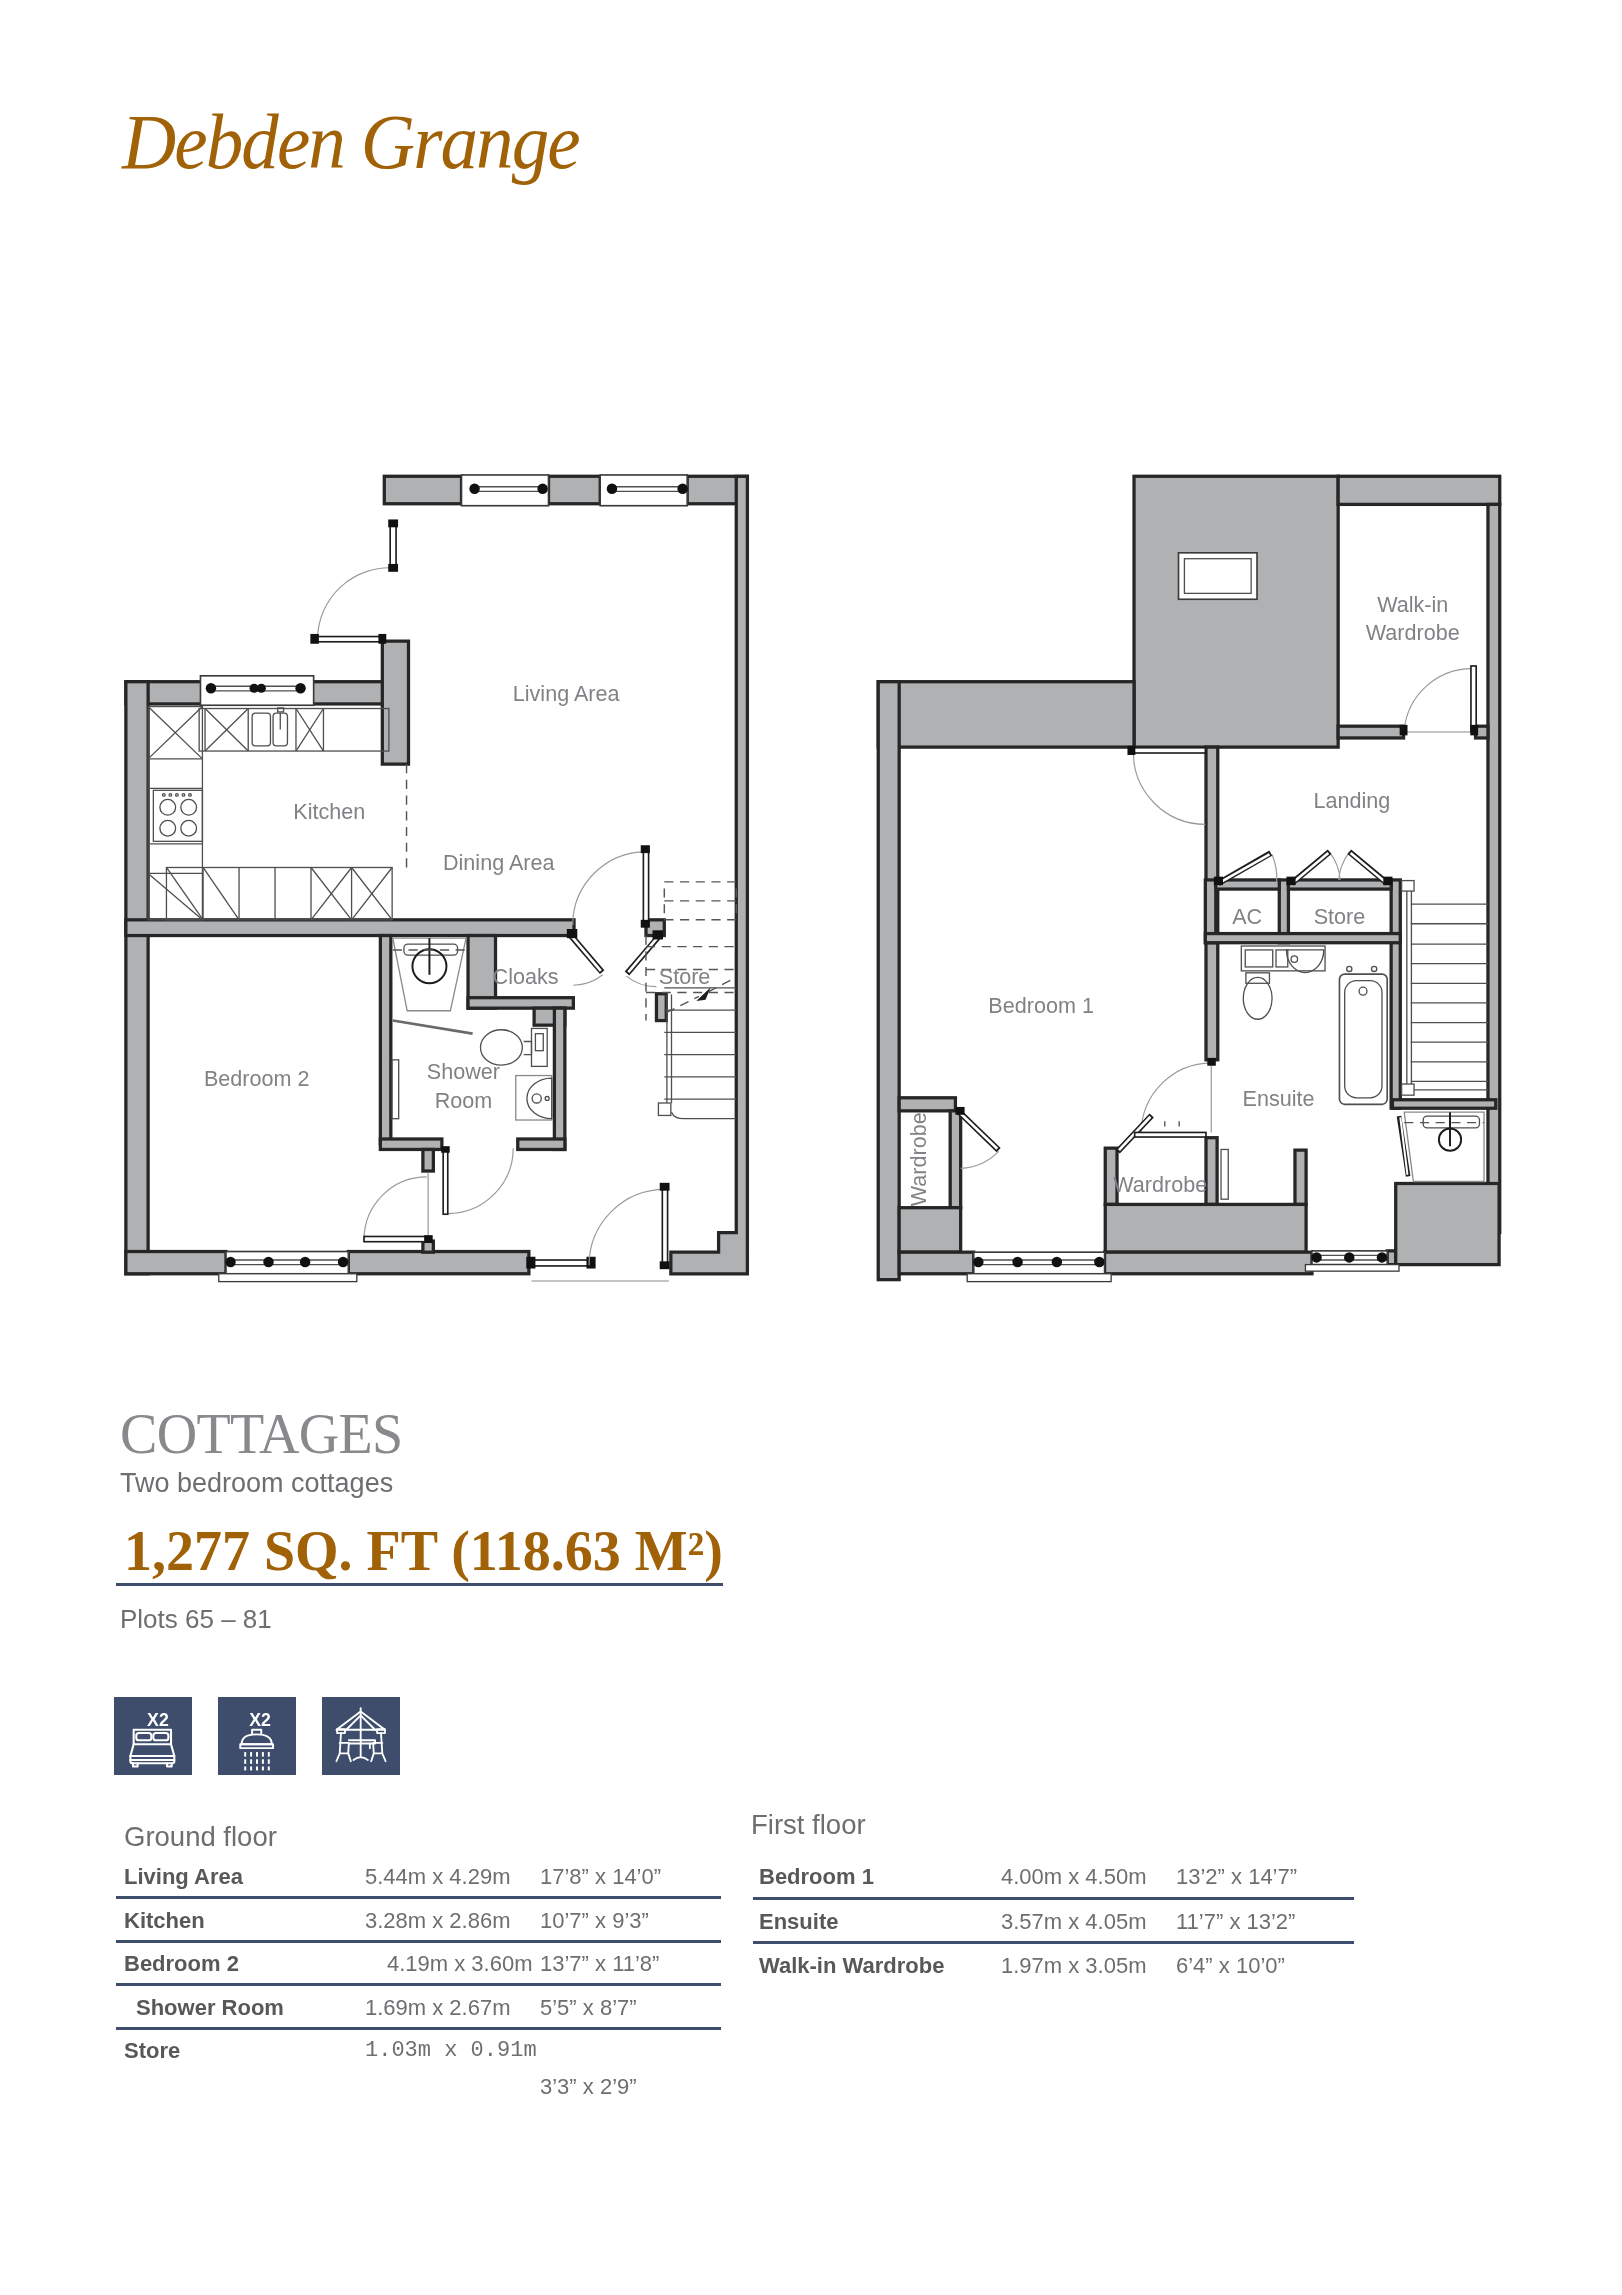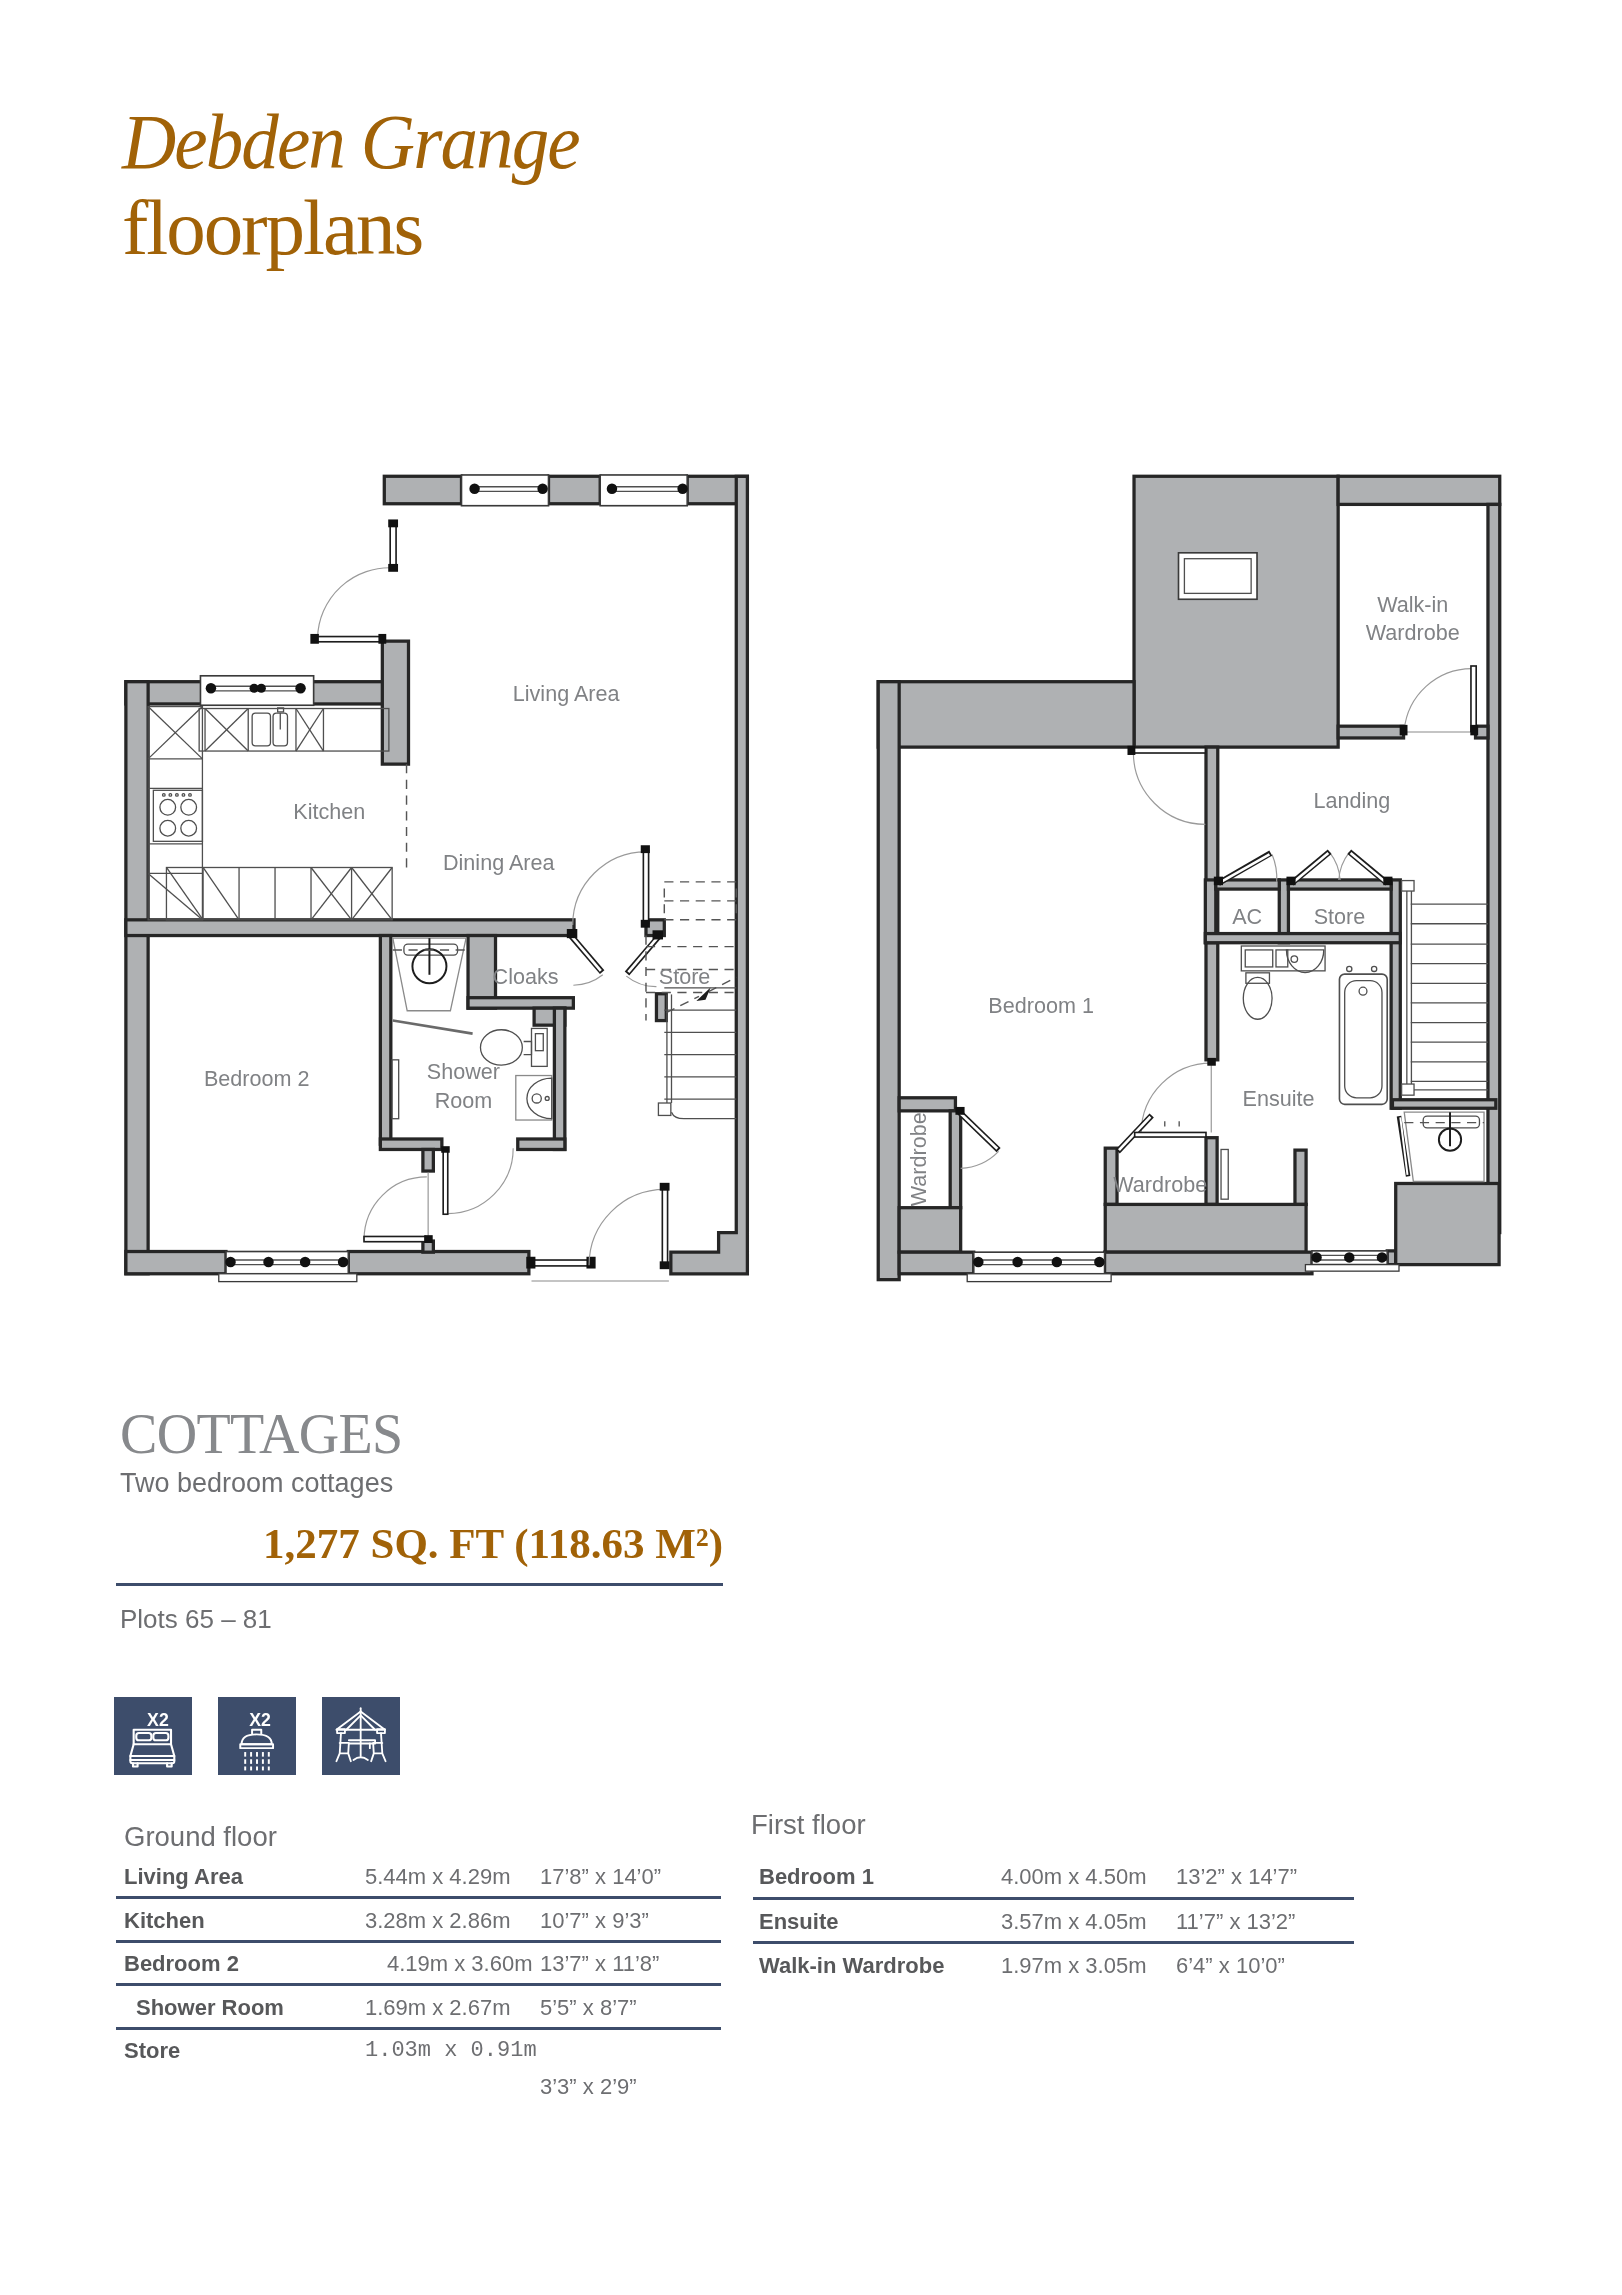--- a/index.html
+++ b/index.html
@@ -8,21 +8,20 @@
   .abs{position:absolute;white-space:nowrap;}
   .navy{color:#a16207;}
   .serif{font-family:"Liberation Serif", serif;}
   svg text{font-family:"Liberation Sans", sans-serif;}
 </style>
 </head>
 <body>
 
 <div class="abs serif navy" style="left:122px;top:99px;font-size:79px;line-height:86px;letter-spacing:-2px;">
   <div style="font-style:italic;transform:scaleX(0.95);transform-origin:left top;">Debden Grange</div>
-  <div>floorplans</div>
 </div>
 
 <svg class="abs" style="left:0;top:0;" width="1623" height="2295" viewBox="0 0 2480 3508">
   <defs>
     <style>
       .wall{fill:#afb1b3;stroke:#262626;stroke-width:5;}
       .win{fill:#ffffff;stroke:#3a3a3a;stroke-width:2.5;}
       .sill{fill:#ffffff;stroke:#3a3a3a;stroke-width:2;}
       .blob{fill:#111111;}
       .fix{fill:none;stroke:#4f4f4f;stroke-width:2;}
@@ -476,21 +475,21 @@
     <text class="lab" x="1954" y="1690" text-anchor="middle">Ensuite</text>
     <text class="lab" x="1773" y="1822" text-anchor="middle">Wardrobe</text>
     <text class="lab" x="1415" y="1772" text-anchor="middle" transform="rotate(-90 1415 1772)" font-size="31">Wardrobe</text>
   </g>
 </svg>
 
 <div class="abs serif" style="left:120px;top:1402px;font-size:56px;color:#87898c;letter-spacing:-0.7px;">COTTAGES</div>
 
 <div class="abs" style="left:120px;top:1468px;font-size:27px;color:#6d6e71;">Two bedroom cottages</div>
 
-<div class="abs serif navy" style="left:116px;top:1519px;width:607px;font-size:43px;font-weight:bold;text-align:right;">1,277 SQ. FT (118.63 M²)</div>
+<div class="abs serif navy" style="left:116px;top:1519px;width:607px;font-size:56px;font-weight:bold;text-align:right;">1,277 SQ. FT (118.63 M²)</div>
 
 <div class="abs" style="left:116px;top:1583px;width:607px;height:3.3px;background:#3d4d6b;"></div>
 
 <div class="abs" style="left:120px;top:1604px;font-size:26px;color:#6d6e71;">Plots 65 – 81</div>
 
 <svg class="abs" style="left:114px;top:1697px;" width="78" height="78" viewBox="0 0 119 119">
   <rect width="119" height="119" fill="#3d4d6b"></rect>
   <text x="67" y="45" fill="#fff" font-size="27" font-weight="bold" text-anchor="middle">X2</text>
   <g stroke="#fff" stroke-width="3.2" fill="none" stroke-linejoin="round" stroke-linecap="round">
     <rect x="30" y="50" width="57" height="22"></rect>

